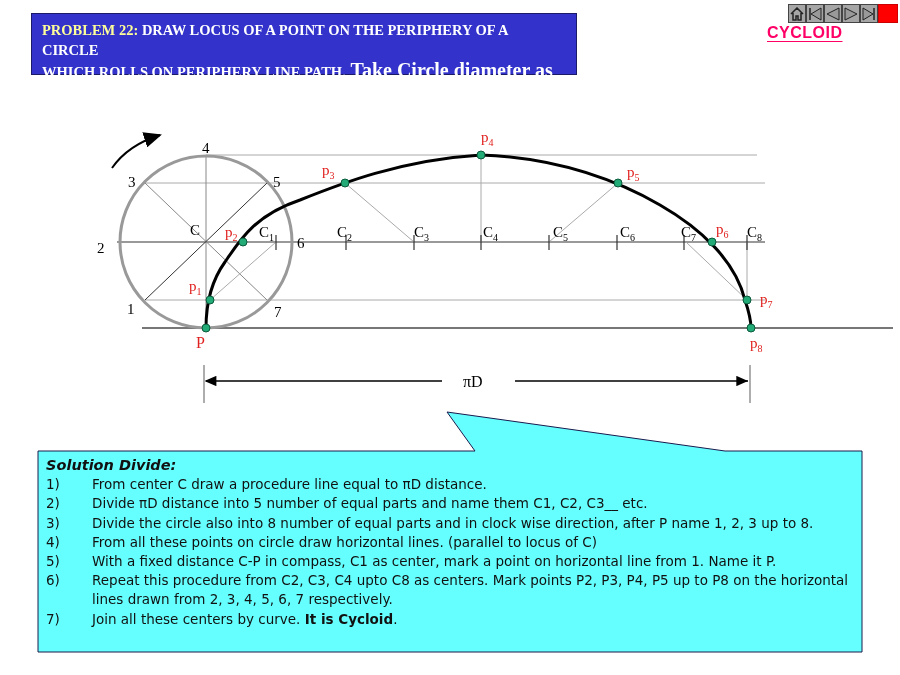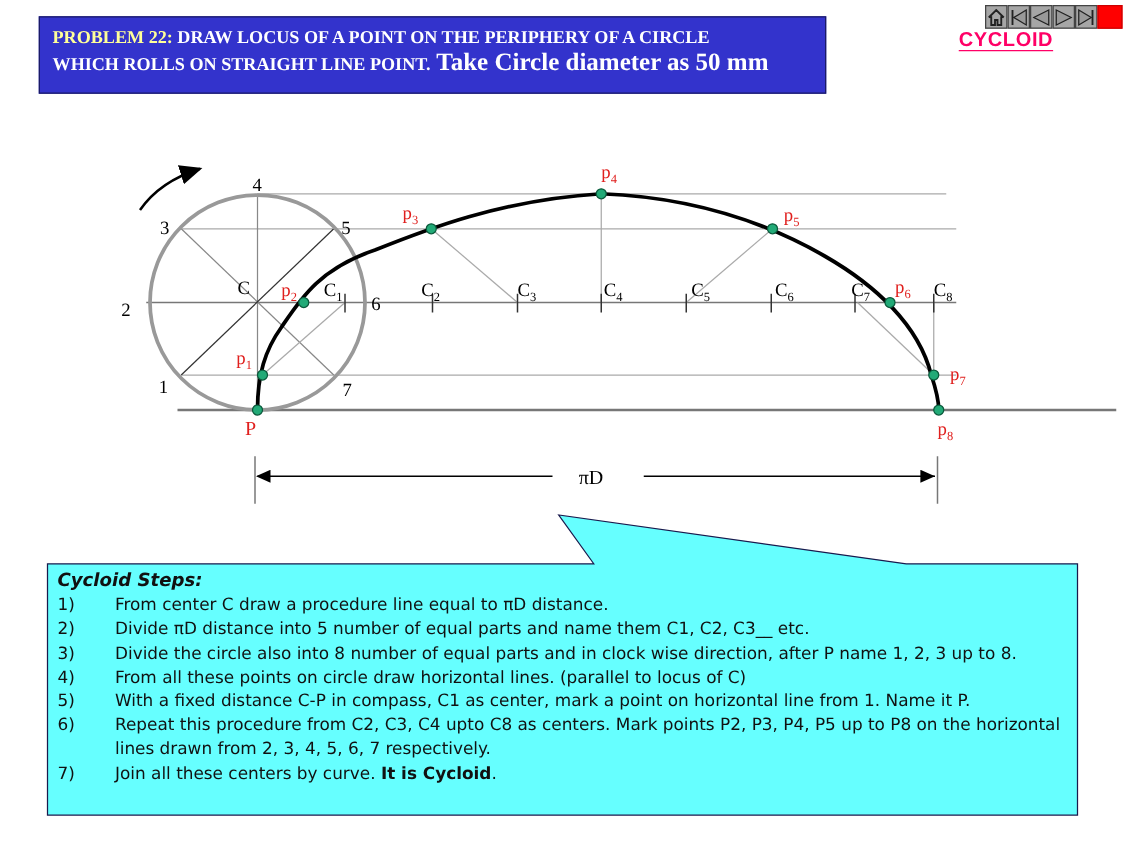--- a/index.html
+++ b/index.html
@@ -1,37 +1,37 @@
 <!DOCTYPE html>
 <html><head>
 <meta charset="utf-8">
 <style>
   html, body { margin: 0; padding: 0; }
   body { width: 900px; height: 675px; background: #ffffff; position: relative; overflow: hidden; font-family: "DejaVu Sans", sans-serif; }
-  .title-box { position: absolute; left: 31px; top: 13px; width: 630px; height: 62px; background: #3333cc; border: 1px solid #1a1a66; box-sizing: border-box; padding: 6px 10px; font-family: "Liberation Serif", serif; font-weight: bold; color: #ffffff; font-size: 14.5px; line-height: 20px; }
+  .title-box { position: absolute; left: 31px; top: 13px; width: 546px; height: 62px; background: #3333cc; border: 1px solid #1a1a66; box-sizing: border-box; padding: 6px 10px; font-family: "Liberation Serif", serif; font-weight: bold; color: #ffffff; font-size: 14.5px; line-height: 20px; }
   .title-box .big { font-size: 20px; }
   .title-box .yellow { color: #ffff99; }
   .nav { position: absolute; left: 788px; top: 4px; display: flex; height: 19px; }
   .nav .btn { width: 16px; height: 17px; background: #a6a6a6; border: 1px solid #444; margin-right: 0; display: flex; align-items: center; justify-content: center; cursor: pointer; }
   .nav .btn.red { background: #ff0000; width: 18px; border-color: #cc0000; }
   .cyc { position: absolute; left: 767px; top: 24px; color: #ff0066; font-family: "Liberation Sans", sans-serif; font-weight: bold; font-size: 16px; letter-spacing: 0.5px; text-decoration: underline; text-underline-offset: 3px; }
   svg.diagram { position: absolute; left: 0; top: 0; }
   .serif { font-family: "Liberation Serif", serif; }
   .steps { position: absolute; left: 38px; top: 451px; width: 824px; height: 201px; box-sizing: border-box; padding: 5px 8px; font-family: "DejaVu Sans", sans-serif; font-size: 13.5px; color: #111; line-height: 19.2px; }
   .steps .hd { font-weight: bold; font-style: italic; font-size: 14.5px; }
   .step { display: flex; }
   .step .num { width: 46px; flex: none; }
   .step .txt { flex: 1; }
 </style>
 </head>
 <body>
 
 <div class="title-box">
   <div><span class="yellow">PROBLEM 22:</span><span> DRAW LOCUS OF A POINT ON THE PERIPHERY OF A CIRCLE</span></div>
-  <div><span>WHICH ROLLS ON STRAIGHT LINE POINT.</span><span class="big"> Take Circle diameter as 50 mm</span></div>
+  <div><span>WHICH ROLLS ON PERIPHERY LINE PATH.</span><span class="big"> Take Circle diameter as 50 mm</span></div>
 </div>
 
 <div class="nav">
   <div class="btn">
     <svg width="14" height="14">
         <path d="M1 7 L7 1 L13 7 M3 6 V13 H6 V9 H8 V13 H11 V6" fill="none" stroke="#222" stroke-width="1.5"></path>
       </svg>
   </div>
   <div class="btn">
     <svg width="14" height="14">
@@ -168,21 +168,21 @@
     <line x1="750" y1="365" x2="750" y2="403" stroke="#777" stroke-width="1.2"></line>
     <line x1="206" y1="381" x2="442" y2="381" stroke="#000" stroke-width="1.3" marker-start="url(#arrL)"></line>
     <line x1="515" y1="381" x2="748" y2="381" stroke="#000" stroke-width="1.3" marker-end="url(#arrR)"></line>
     <text class="serif" x="463" y="387" font-size="16" fill="#000">πD</text>
   </g>
 
   <path d="M38 451 L475 451 L447 412 L725 451 L862 451 L862 652 L38 652 Z" fill="#66ffff" stroke="#1a1a4d" stroke-width="1"></path>
 </svg>
 
 <div class="steps">
-  <div class="hd">Cycloid Steps:</div>
+  <div class="hd">Solution Divide:</div>
   <div class="step">
       <span class="num">1)</span>
       <span class="txt">From center C draw a procedure line equal to  πD distance.</span>
     </div>
   <div class="step">
       <span class="num">2)</span>
       <span class="txt">Divide πD distance into 5 number of equal parts and name them C1, C2, C3__ etc.</span>
     </div>
   <div class="step">
       <span class="num">3)</span>

